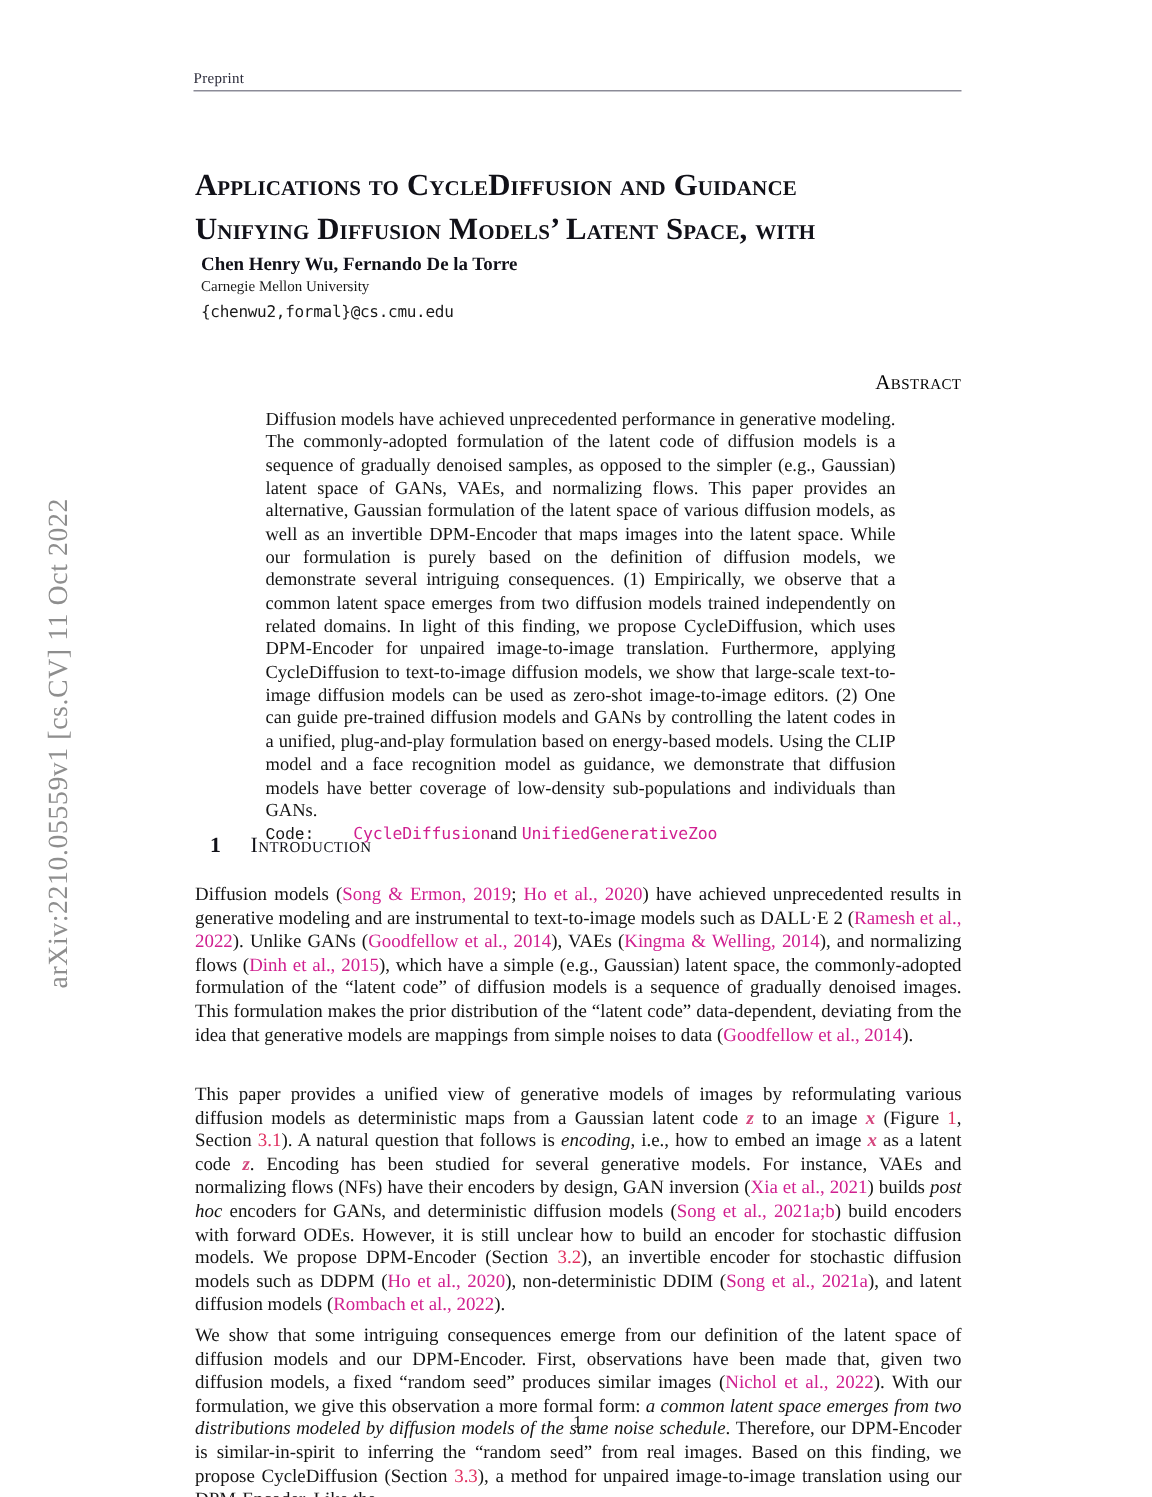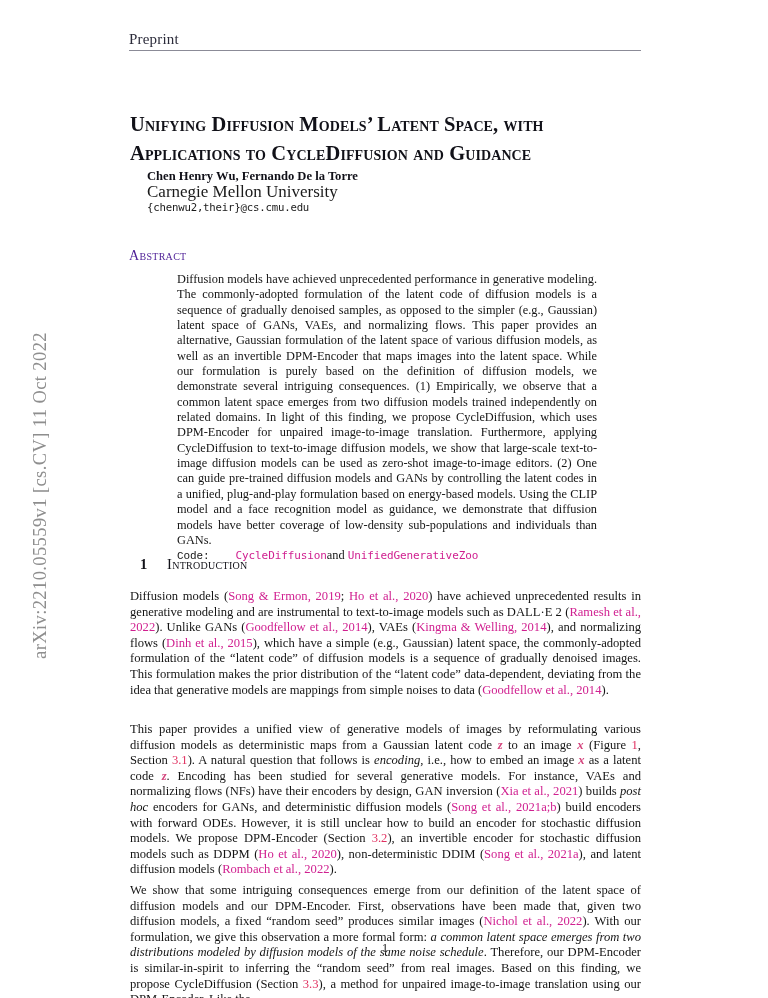--- a/index.html
+++ b/index.html
@@ -49,25 +49,26 @@
   }
 
   
   #running-header {
     position: absolute;
     left: 0px;
     top: 31px;
     width: 512px;
   }
   #running-header .header-label {
-    font-size: 15px;
+    font-size: 10px;
     color: #2b2b3a;
     letter-spacing: 0.2px;
     display: block;
     padding-bottom: 2px;
+    margin-top: 16px;
   }
   #running-header .header-rule {
     height: 1px;
     background: #8b8b97;
     width: 100%;
   }
 
   
   #paper-title {
     position: absolute;
@@ -78,57 +79,57 @@
     line-height: 29px;
     font-variant: small-caps;
     letter-spacing: 0.1px;
     color: #111118;
   }
   #paper-title .title-line { display: block; white-space: nowrap; }
 
   
   #author-block {
     position: absolute;
-    left: 18px;
+    left: 5px;
     top: 168px;
     width: 512px;
   }
   #author-block .author-names {
     display: block;
     font-weight: bold;
     font-size: 12.6px;
     line-height: 16px;
     color: #101018;
   }
   #author-block .affiliation {
     display: block;
-    font-size: 17px;
+    font-size: 10px;
     line-height: 16px;
     color: #1a1a1a;
   }
   #author-block .email {
     display: block;
     font-family: "DejaVu Sans Mono", "Liberation Mono", monospace;
     font-size: 10.7px;
     line-height: 16px;
     letter-spacing: -0.2px;
     color: #1a1a1a;
   }
 
   
   #abstract-heading {
     position: absolute;
     left: 0px;
     top: 248px;
     width: 512px;
-    text-align: left;
+    text-align: right;
     font-variant: small-caps;
     font-size: 14px;
     letter-spacing: 0.3px;
-    color: #4c1d95;
+    color: #000000;
   }
   #abstract-body {
     position: absolute;
     left: 48px;
     top: 272px;
     width: 420px;
     font-size: 12.35px;
     line-height: 15.35px;
     text-align: justify;
     color: #141414;
@@ -213,28 +214,28 @@
 </div>
 
 <div id="page-column">
 
   <div id="running-header">
     <span class="header-label">Preprint</span>
     <div class="header-rule"></div>
   </div>
 
   <h1 id="paper-title">
+    <span class="title-line">Applications to CycleDiffusion and Guidance</span>
     <span class="title-line">Unifying Diffusion Models’ Latent Space, with</span>
-    <span class="title-line">Applications to CycleDiffusion and Guidance</span>
   </h1>
 
   <div id="author-block">
     <span class="author-names">Chen Henry Wu,  Fernando De la Torre</span>
     <span class="affiliation">Carnegie Mellon University</span>
-    <span class="email">{chenwu2,their}@cs.cmu.edu</span>
+    <span class="email">{chenwu2,formal}@cs.cmu.edu</span>
   </div>
 
   <div id="abstract-heading">Abstract</div>
   <div id="abstract-body">
     <p><span>Diffusion models have achieved unprecedented performance in generative modeling. The commonly-adopted formulation of the latent code of diffusion models is a sequence of gradually denoised samples, as opposed to the simpler (e.g., Gaussian) latent space of GANs, VAEs, and normalizing flows. This paper provides an alternative, Gaussian formulation of the latent space of various diffusion models, as well as an invertible </span><span class="b">DPM-Encoder</span><span> that maps images into the latent space. While our formulation is purely based on the definition of diffusion models, we demonstrate several intriguing consequences. (1) Empirically, we observe that a common latent space emerges from two diffusion models trained independently on related domains. In light of this finding, we propose </span><span class="b">CycleDiffusion</span><span>, which uses DPM-Encoder for unpaired image-to-image translation. Furthermore, applying CycleDiffusion to text-to-image diffusion models, we show that large-scale text-to-image diffusion models can be used as </span><span class="b">zero-shot</span><span> image-to-image editors. (2) One can guide pre-trained diffusion models and GANs by controlling the latent codes in a unified, plug-and-play formulation based on energy-based models. Using the CLIP model and a face recognition model as guidance, we demonstrate that diffusion models have better coverage of low-density sub-populations and individuals than GANs.</span><br><span class="code-lbl">Code:</span><span class="code-lbl">&nbsp;&nbsp;&nbsp;&nbsp;</span><a class="code-lnk" href="#">CycleDiffusion</a><span style="font-size:12.35px;">and</span>&nbsp;<a class="code-lnk" href="#">UnifiedGenerativeZoo</a></p>
   </div>
 
   <div id="section-intro-heading">
     <span class="sec-num">1</span><span class="sec-title">Introduction</span>
   </div>

